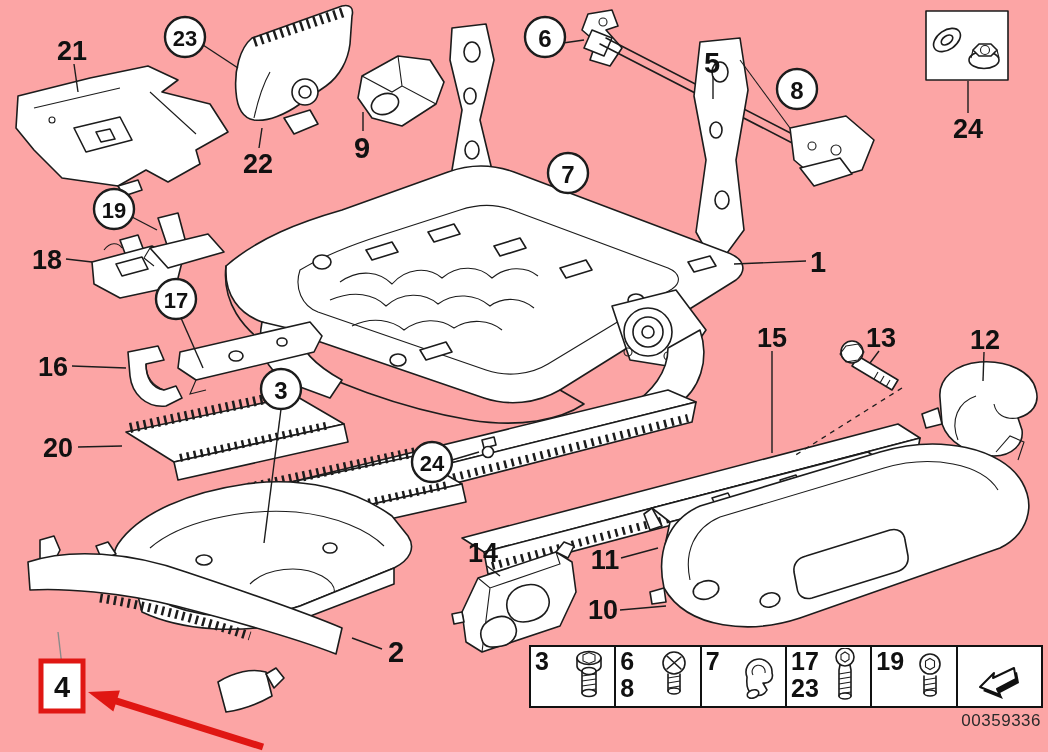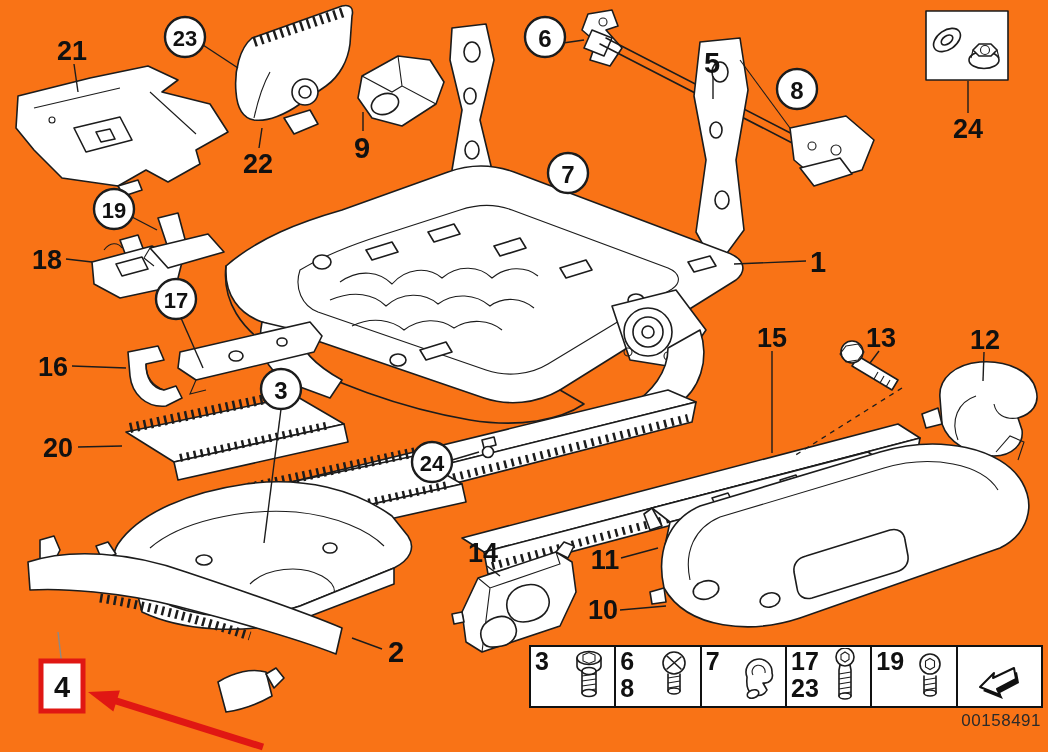--- a/index.html
+++ b/index.html
@@ -1,16 +1,16 @@
 <!DOCTYPE html>
 <html><head>
 <meta charset="utf-8">
 <style>
   html,body{margin:0;padding:0;background:#fff;}
-  .stage{position:relative;width:1048px;height:752px;background:#f97316;overflow:hidden;
+  .stage{position:relative;width:1048px;height:752px;background:#fca5a5;overflow:hidden;
          font-family:"Liberation Sans",sans-serif;}
   .stage svg.art{position:absolute;left:0;top:0;}
   svg text{font-family:"Liberation Sans",sans-serif;font-weight:bold;fill:#111;}
   .ln{stroke:#1c1c1c;stroke-width:1.6;fill:none;stroke-linejoin:round;stroke-linecap:round;}
   .fw{stroke:#1c1c1c;stroke-width:1.6;fill:#fff;stroke-linejoin:round;stroke-linecap:round;}
   .thin{stroke:#1c1c1c;stroke-width:1.1;fill:none;}
   .comb{stroke:#1c1c1c;fill:none;}
   .legend{position:absolute;left:529px;top:645px;width:514px;height:63px;display:flex;
           border:2px solid #111;box-sizing:border-box;background:#fff;}
   .cell{flex:1;display:flex;align-items:center;border-left:2px solid #111;box-sizing:border-box;
@@ -416,14 +416,14 @@
     <div class="cell">
       <div class="icon">
         <svg width="52" height="56" viewBox="0 0 44 56">
           <polygon points="5,42 19,28 18,33 39,23 41,34 22,44 25,50" fill="#111"></polygon>
           <polygon points="2,38 16,24 15,29 36,19 38,30 19,40 22,46" fill="#fff" stroke="#111" stroke-width="2" stroke-linejoin="round"></polygon>
         </svg>
       </div>
     </div>
   </div>
 
-  <div class="docnum">00158491</div>
+  <div class="docnum">00359336</div>
 </div>
 
 </body></html>

